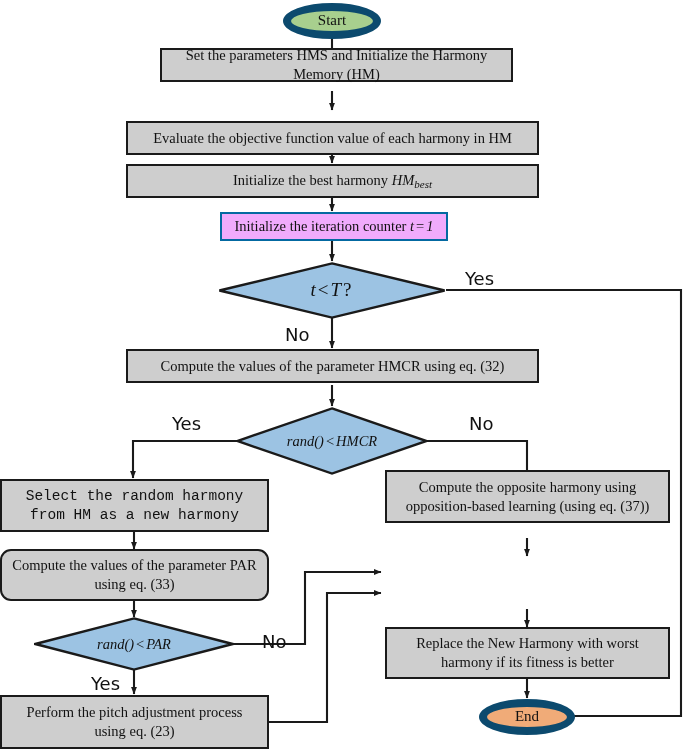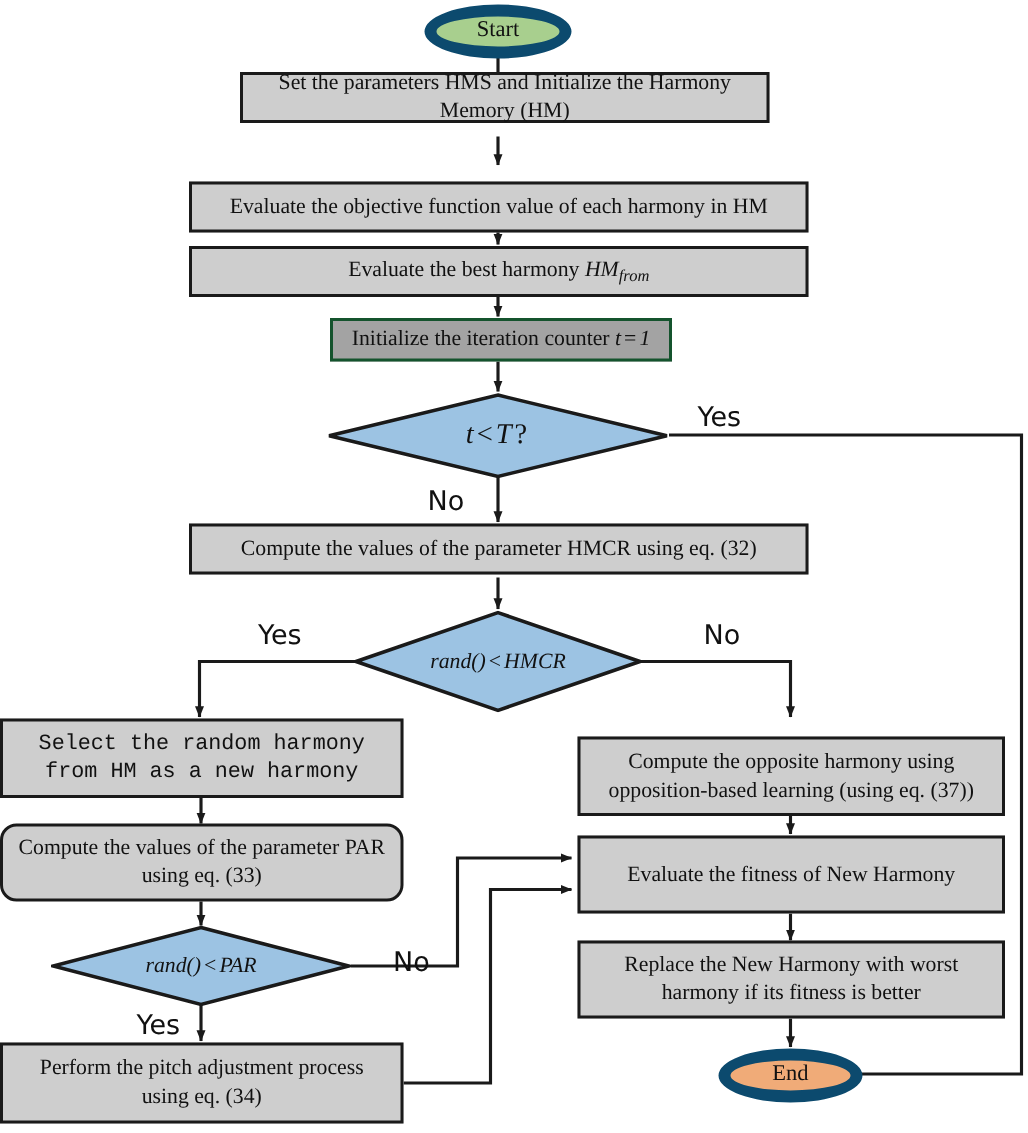--- a/index.html
+++ b/index.html
@@ -5,21 +5,21 @@
   html,body{margin:0;padding:0;background:#ffffff;}
   body{font-family:"Liberation Serif", serif;}
   #canvas{position:relative;width:685px;height:755px;background:#ffffff;overflow:hidden;}
   svg.wires{position:absolute;left:0;top:0;width:685px;height:755px;pointer-events:none;}
 
   .node{position:absolute;box-sizing:border-box;display:flex;align-items:center;
         justify-content:center;text-align:center;line-height:1.28;}
 
   .proc{background:#cecece;border:2px solid #1a1a1a;font-size:14.5px;color:#111;
         padding:2px 8px;}
-  .proc-blue{background:#a3a3a3;border:2px solid #14532d;font-size:14.5px;color:#111;}
+  .proc-blue{background:#f0abfc;border:2px solid #0369a1;font-size:14.5px;color:#111;}
 
   .term{border:8px solid #0c4a6e;border-radius:50%;font-size:15px;color:#111;}
   .term-start{background:#a8cf8e;}
   .term-end{background:#f0ab78;}
 
   .diamond{background:transparent;}
   .diamond .dlabel{position:relative;z-index:2;font-size:14.5px;color:#111;
         font-style:italic;white-space:nowrap;}
   .diamond svg{position:absolute;left:0;top:0;}
 
@@ -88,21 +88,21 @@
   <div class="node proc" style="left:126px;top:48px;width:353px;height:34px;margin-left:34px;">
     <span>Set the parameters HMS and Initialize the Harmony Memory (HM)</span>
   </div>
 
   <div class="node proc" style="left:126px;top:121px;width:413px;height:34px;">
     <span>Evaluate the objective function value of each harmony in HM</span>
   </div>
 
   <div class="node proc" style="left:126px;top:164px;width:413px;height:34px;">
     <span>
-      <span>Evaluate the best harmony </span><span class="mi">HM</span><span class="sub">from</span>
+      <span>Initialize the best harmony </span><span class="mi">HM</span><span class="sub">best</span>
     </span>
   </div>
 
   <div class="node proc-blue" style="left:220px;top:212px;width:228px;height:29px;">
     <span>
       <span>Initialize the iteration counter </span><span class="mi">t</span><span class="op">=</span><span class="mi">1</span>
     </span>
   </div>
 
   <div class="node diamond" style="left:218px;top:262px;width:228px;height:57px;">
@@ -138,30 +138,27 @@
   <div class="node diamond" style="left:34px;top:617px;width:200px;height:54px;">
     <svg width="200" height="54" viewBox="0 0 200 54">
       <polygon points="100,1.4 198.6,27 100,52.6 1.4,27" fill="#9cc3e3" stroke="#1a1a1a" stroke-width="2.4"></polygon>
     </svg>
     <span class="dlabel">
       <span>rand()</span><span class="op">&lt;</span><span>PAR</span>
     </span>
   </div>
 
   <div class="node proc" style="left:0px;top:695px;width:269px;height:54px;">
-    <span>Perform the pitch adjustment process using eq. (34)</span>
+    <span>Perform the pitch adjustment process using eq. (23)</span>
   </div>
 
-  <div class="node proc" style="left:385px;top:491px;width:285px;height:53px;">
+  <div class="node proc" style="left:385px;top:470px;width:285px;height:53px;">
     <span>Compute the opposite harmony using opposition-based learning (using eq. (37))</span>
   </div>
 
-  <div class="node proc" style="left:385px;top:557px;width:285px;height:52px;">
-    <span>Evaluate the fitness of New Harmony</span>
-  </div>
 
   <div class="node proc" style="left:385px;top:627px;width:285px;height:52px;">
     <span>Replace the New Harmony with worst harmony if its fitness is better</span>
   </div>
 
   <div class="node term term-end" style="left:479px;top:699px;width:96px;height:36px;align-items:center;">
     <span>End</span>
   </div>
 
   <span class="edge-label" style="left:465px;top:268px;">Yes</span>

